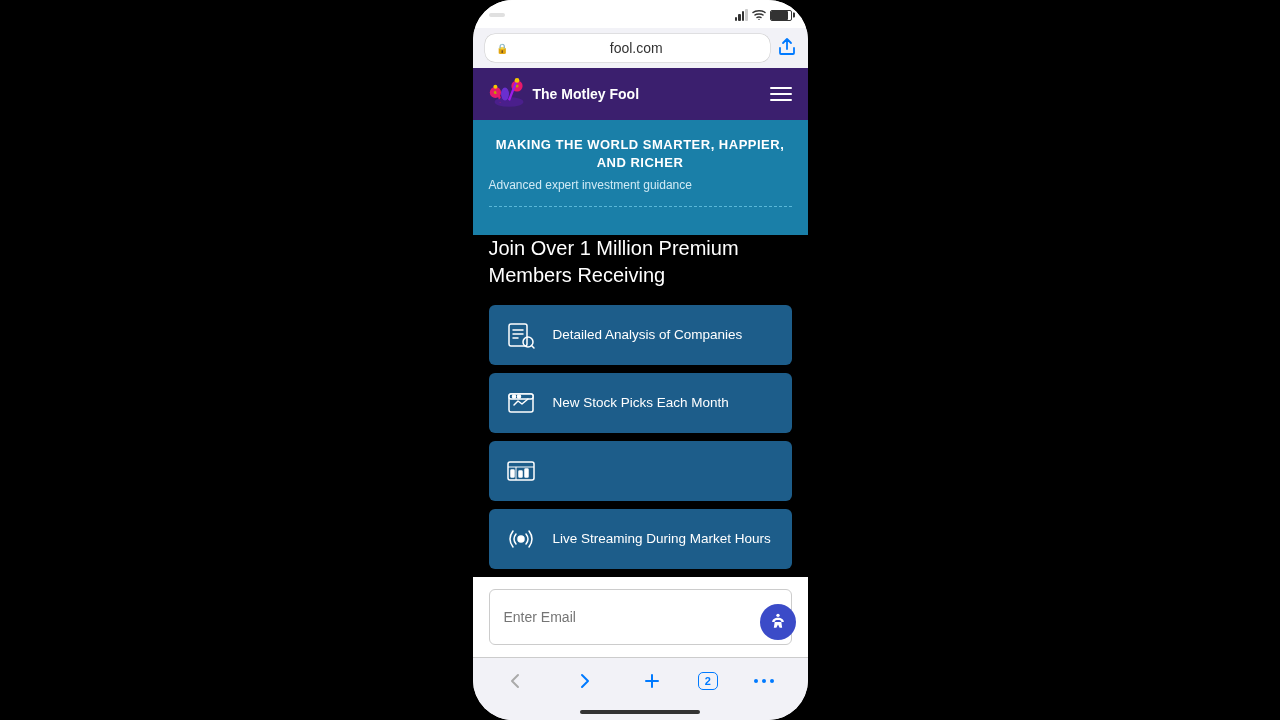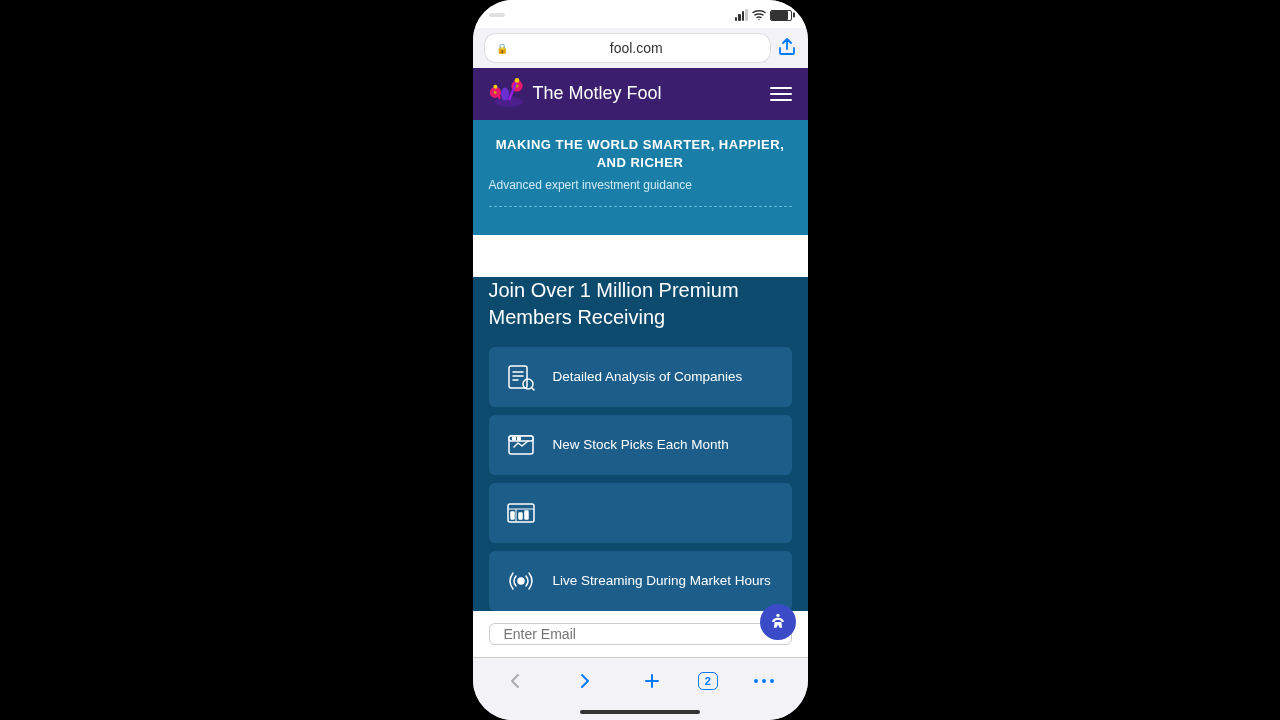--- a/index.html
+++ b/index.html
@@ -152,22 +152,22 @@
     }
 
     .logo-area {
       display: flex;
       align-items: center;
       gap: 4px;
     }
 
     .logo-text {
       color: #fff;
-      font-size: 18px;
-      font-weight: 400;
+      font-size: 14px;
+      font-weight: 700;
       line-height: 1.2;
     }
 
     .hamburger {
       color: #fff;
       font-size: 20px;
       cursor: pointer;
       display: flex;
       flex-direction: column;
       gap: 4px;
@@ -204,25 +204,24 @@
     }
 
     .divider {
       border: none;
       border-top: 1px dashed #5ab8d8;
       margin: 14px 0 12px;
     }
 
     
     .join-section {
-      background: #0c4a6e;
+      background: #000000;
       padding: 0 16px 16px;
       flex: 1;
       overflow: hidden;
-      margin-top: 42px;
     }
 
     .join-title {
       color: #fff;
       font-size: 20px;
       font-weight: 400;
       line-height: 1.35;
       margin-bottom: 16px;
     }
 
@@ -265,21 +264,21 @@
     
     .email-section {
       background: #fff;
       padding: 12px 16px;
     }
 
     .email-input {
       width: 100%;
       border: 1px solid #ccc;
       border-radius: 6px;
-      padding: 2px 14px;
+      padding: 19px 14px;
       font-size: 14px;
       color: #999;
       background: #fff;
     }
 
     
     .browser-bar {
       background: #f2f2f7;
       border-top: 0.5px solid #ccc;
       padding: 8px 10px 14px;

